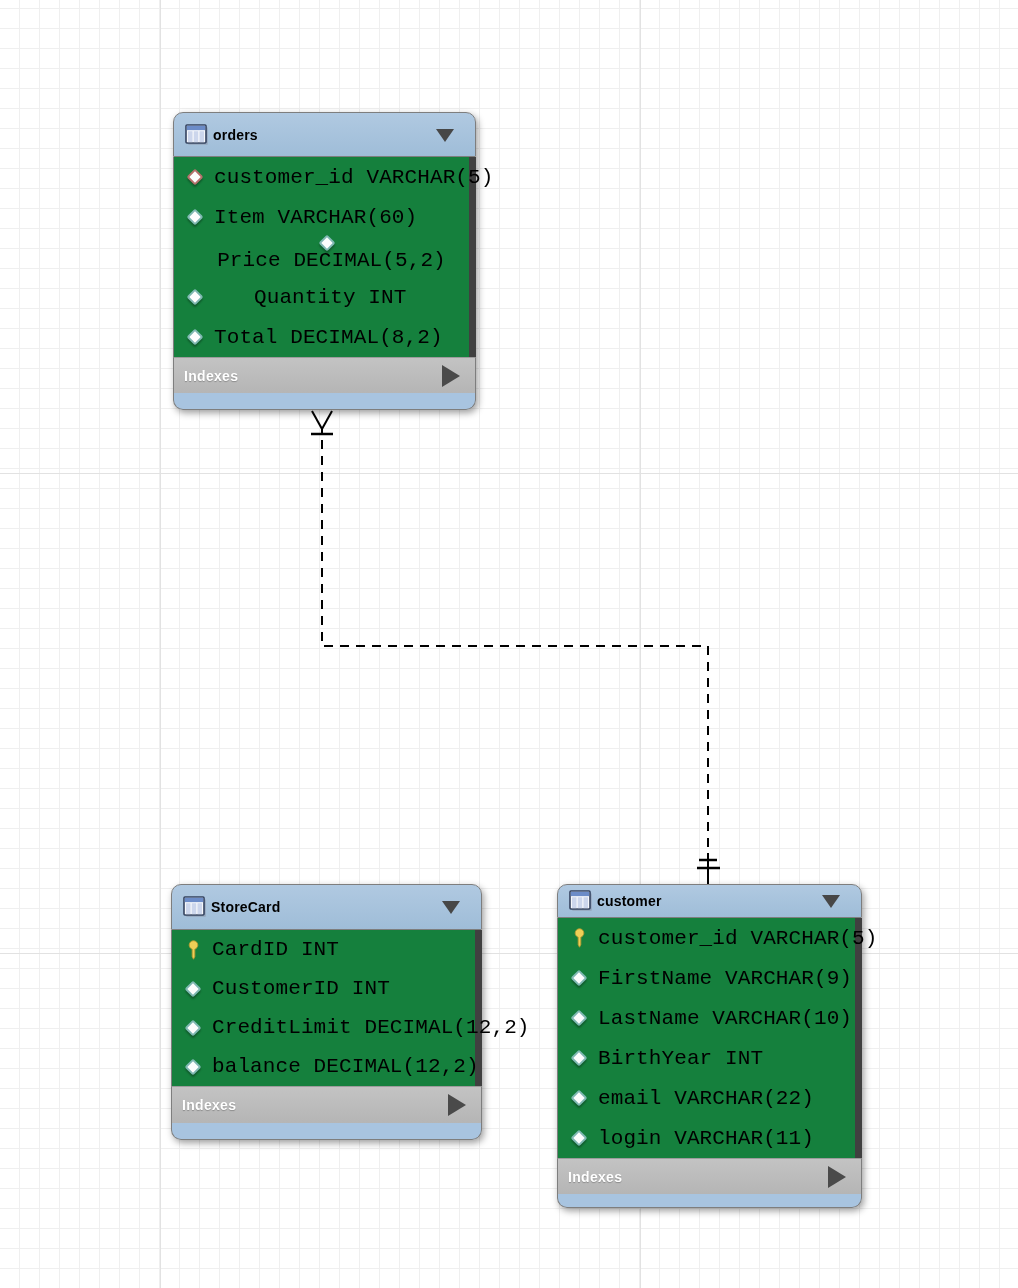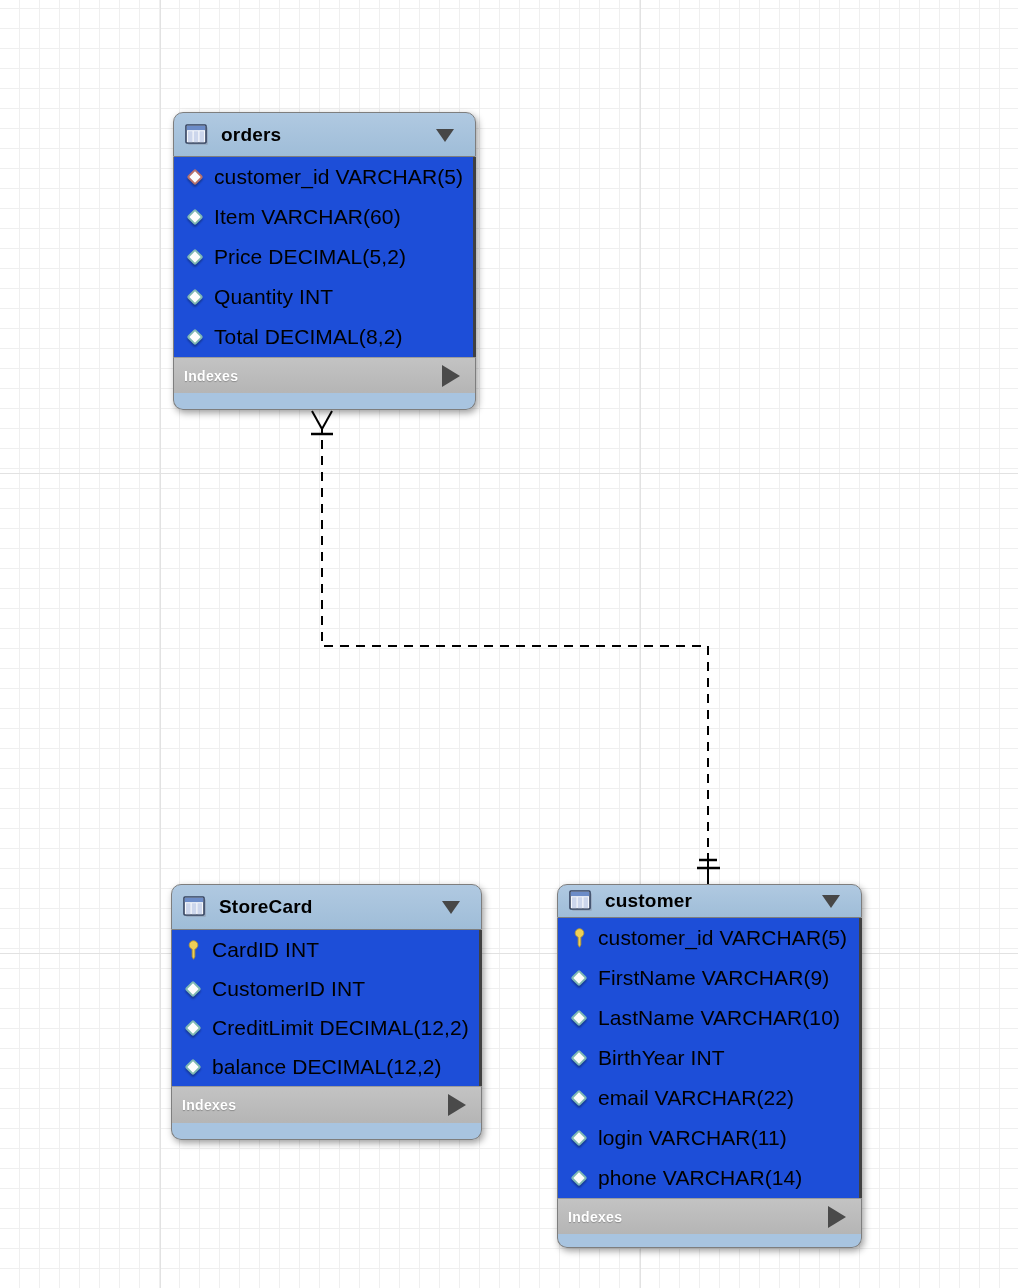--- a/index.html
+++ b/index.html
@@ -23,31 +23,31 @@
   }
   .tbl-header{
     box-sizing:border-box;position:relative;
     display:flex;align-items:center;
     background:linear-gradient(#b0c9e1,#9fbdd8);
     border:1px solid #7e7e7e;
     border-radius:10px 10px 0 0;
     padding-left:10px;
   }
   .tbl-title{
-    font-size:19px;font-weight:bold;color:#000;margin-left:11px;letter-spacing:0.2px;
+    font-size:14px;font-weight:bold;color:#000;margin-left:3px;letter-spacing:0.2px;
   }
   .collapse-tri{
     position:absolute;right:21px;top:50%;margin-top:-6px;
     width:0;height:0;
     border-left:9px solid transparent;border-right:9px solid transparent;
     border-top:13px solid #474747;
   }
   .tbl-body{
-    box-sizing:border-box;background:#1d4ed8;
-    border-left:1px solid #7e7e7e;border-right:3px solid #404040;
+    box-sizing:border-box;background:#15803d;
+    border-left:1px solid #7e7e7e;border-right:7px solid #404040;font-family:Liberation Mono, monospace;
   }
   .tbl-row{
     display:flex;align-items:center;padding-left:11px;
   }
   .row-text{
     font-size:21px;color:#000;margin-left:9px;white-space:nowrap;letter-spacing:0.1px;
   }
   .icon-cell{width:20px;display:flex;justify-content:center;align-items:center;flex:0 0 auto;}
   .diamond{
     width:8px;height:8px;border:2.5px solid #7fb8b2;border-radius:2px;
@@ -122,27 +122,27 @@
           <span class="diamond fk"></span>
         </span>
       <span class="row-text">customer_id VARCHAR(5)</span>
     </div>
     <div class="tbl-row" style="height:40px;">
       <span class="icon-cell">
           <span class="diamond"></span>
         </span>
       <span class="row-text">Item VARCHAR(60)</span>
     </div>
-    <div class="tbl-row" style="height:40px;">
+    <div class="tbl-row" style="height:40px;flex-direction:column;">
       <span class="icon-cell">
           <span class="diamond"></span>
         </span>
       <span class="row-text">Price DECIMAL(5,2)</span>
     </div>
-    <div class="tbl-row" style="height:40px;">
+    <div class="tbl-row" style="height:40px;gap:40px;">
       <span class="icon-cell">
           <span class="diamond"></span>
         </span>
       <span class="row-text">Quantity INT</span>
     </div>
     <div class="tbl-row" style="height:40px;">
       <span class="icon-cell">
           <span class="diamond"></span>
         </span>
       <span class="row-text">Total DECIMAL(8,2)</span>
@@ -248,25 +248,19 @@
           <span class="diamond"></span>
         </span>
       <span class="row-text">email VARCHAR(22)</span>
     </div>
     <div class="tbl-row" style="height:40px;">
       <span class="icon-cell">
           <span class="diamond"></span>
         </span>
       <span class="row-text">login VARCHAR(11)</span>
     </div>
-    <div class="tbl-row" style="height:40px;">
-      <span class="icon-cell">
-          <span class="diamond"></span>
-        </span>
-      <span class="row-text">phone VARCHAR(14)</span>
-    </div>
   </div>
   <div class="tbl-indexes" style="height:36px;">
     <span class="indexes-label">Indexes</span>
     <span class="expand-tri"></span>
   </div>
   <div class="tbl-footer" style="height:14px;"></div>
 </div>
 
 </body></html>

